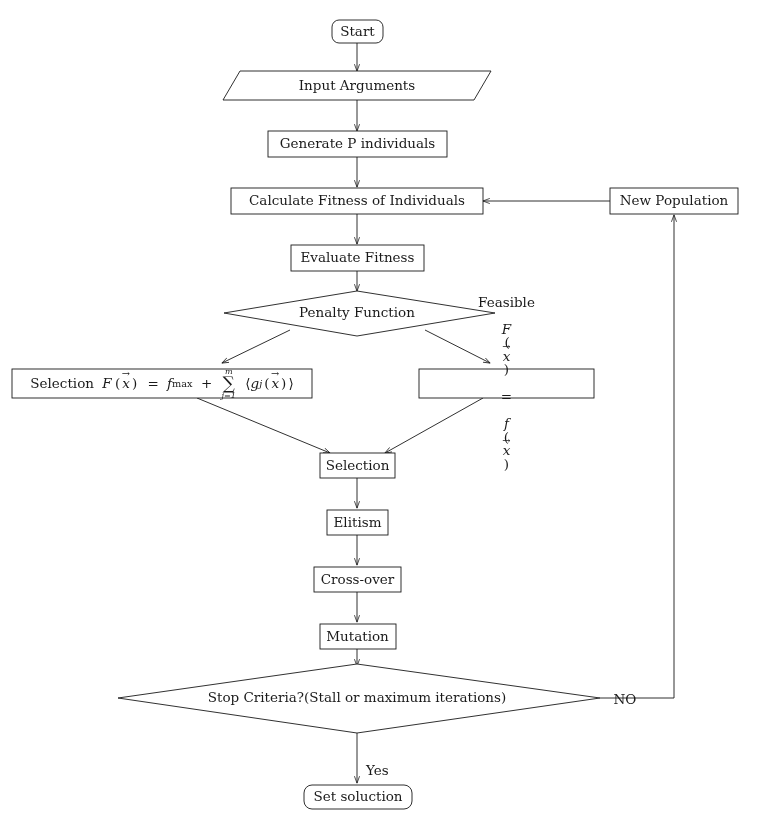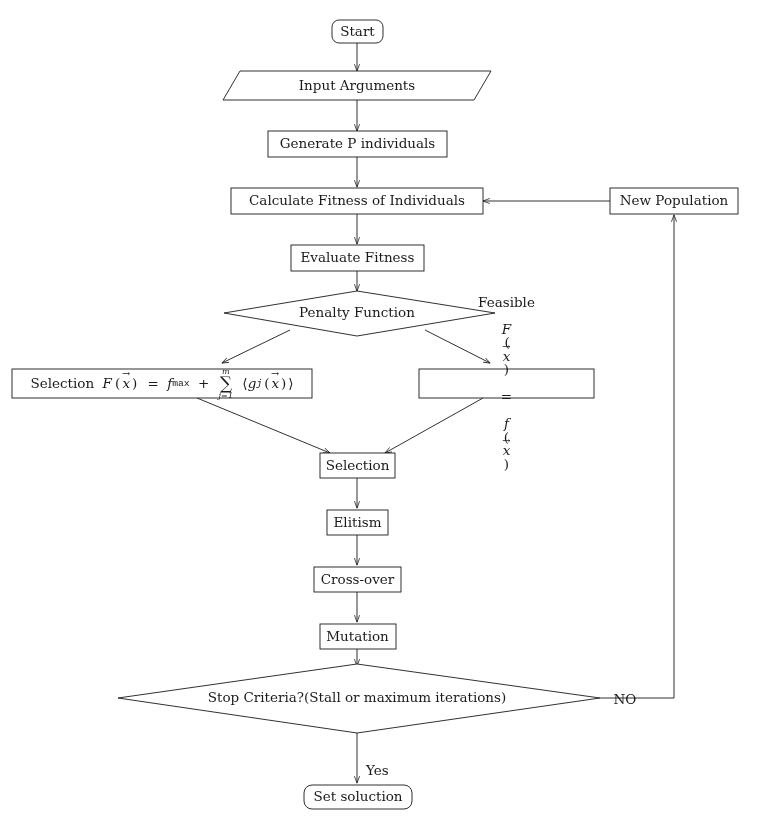--- a/index.html
+++ b/index.html
@@ -73,21 +73,20 @@
     left: 50%;
     transform: translateX(-52%);
     top: -0.82em;
     font-size: 0.72em;
     font-style: normal;
   }
   .sub {
     font-size: 0.72em;
     vertical-align: -0.28em;
     font-style: normal;
-    font-family: Liberation Mono, monospace;
   }
   .sum-stack {
     display: inline-flex;
     flex-direction: column;
     align-items: center;
     justify-content: center;
     vertical-align: middle;
     margin: 0 1px;
     line-height: 1;
   }

